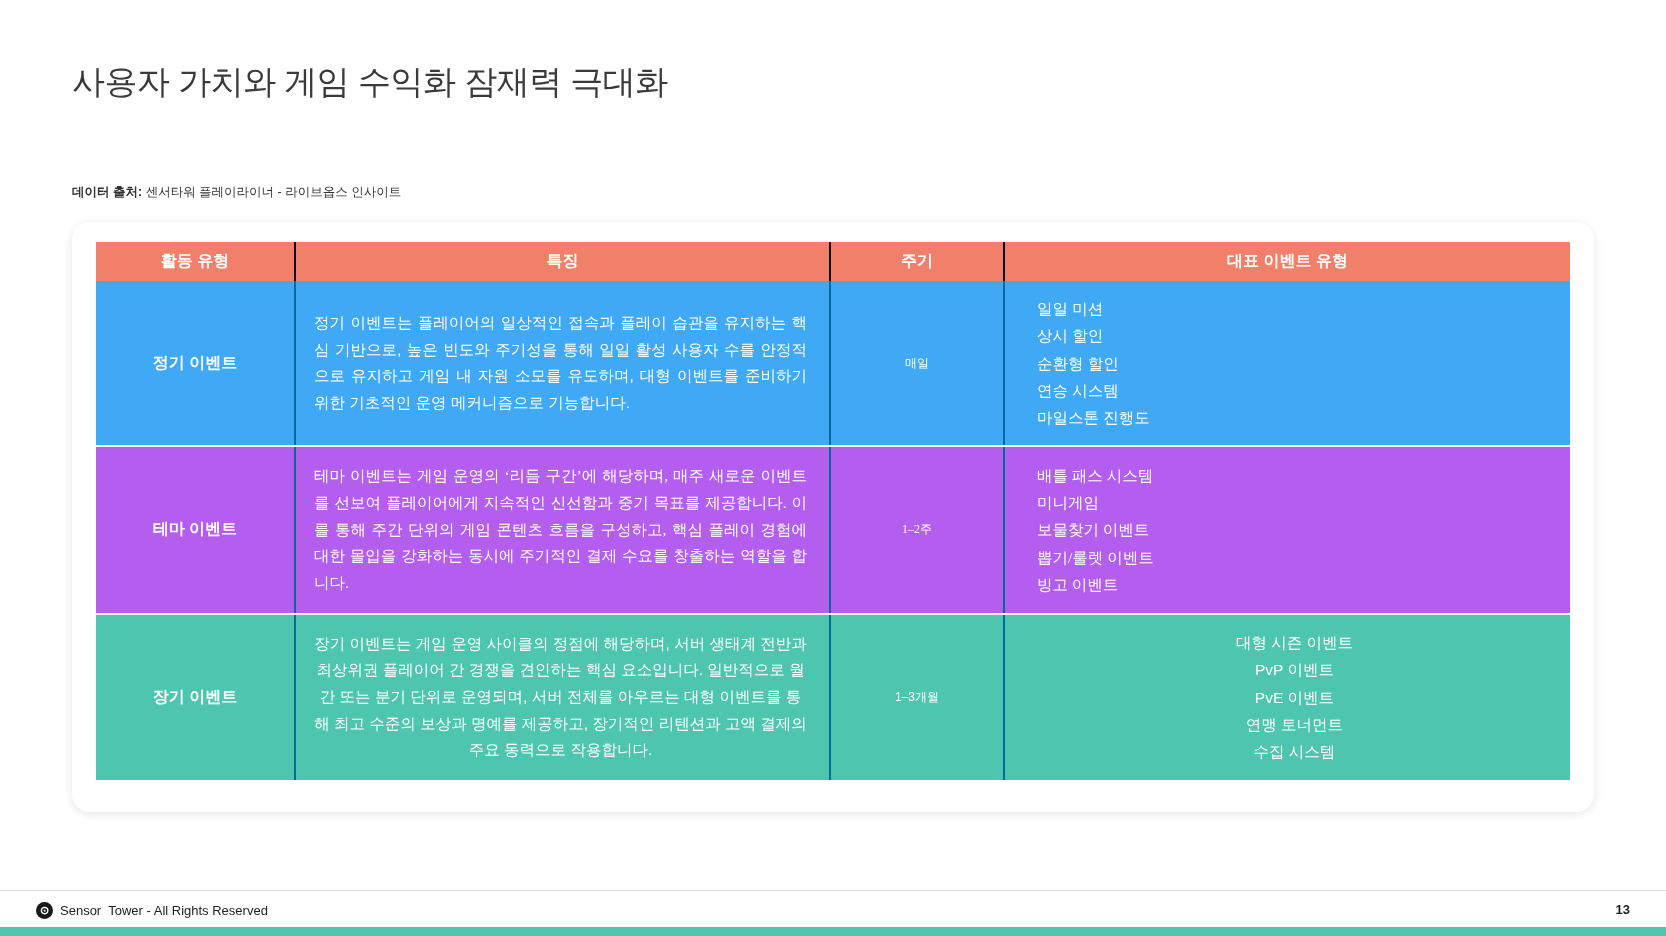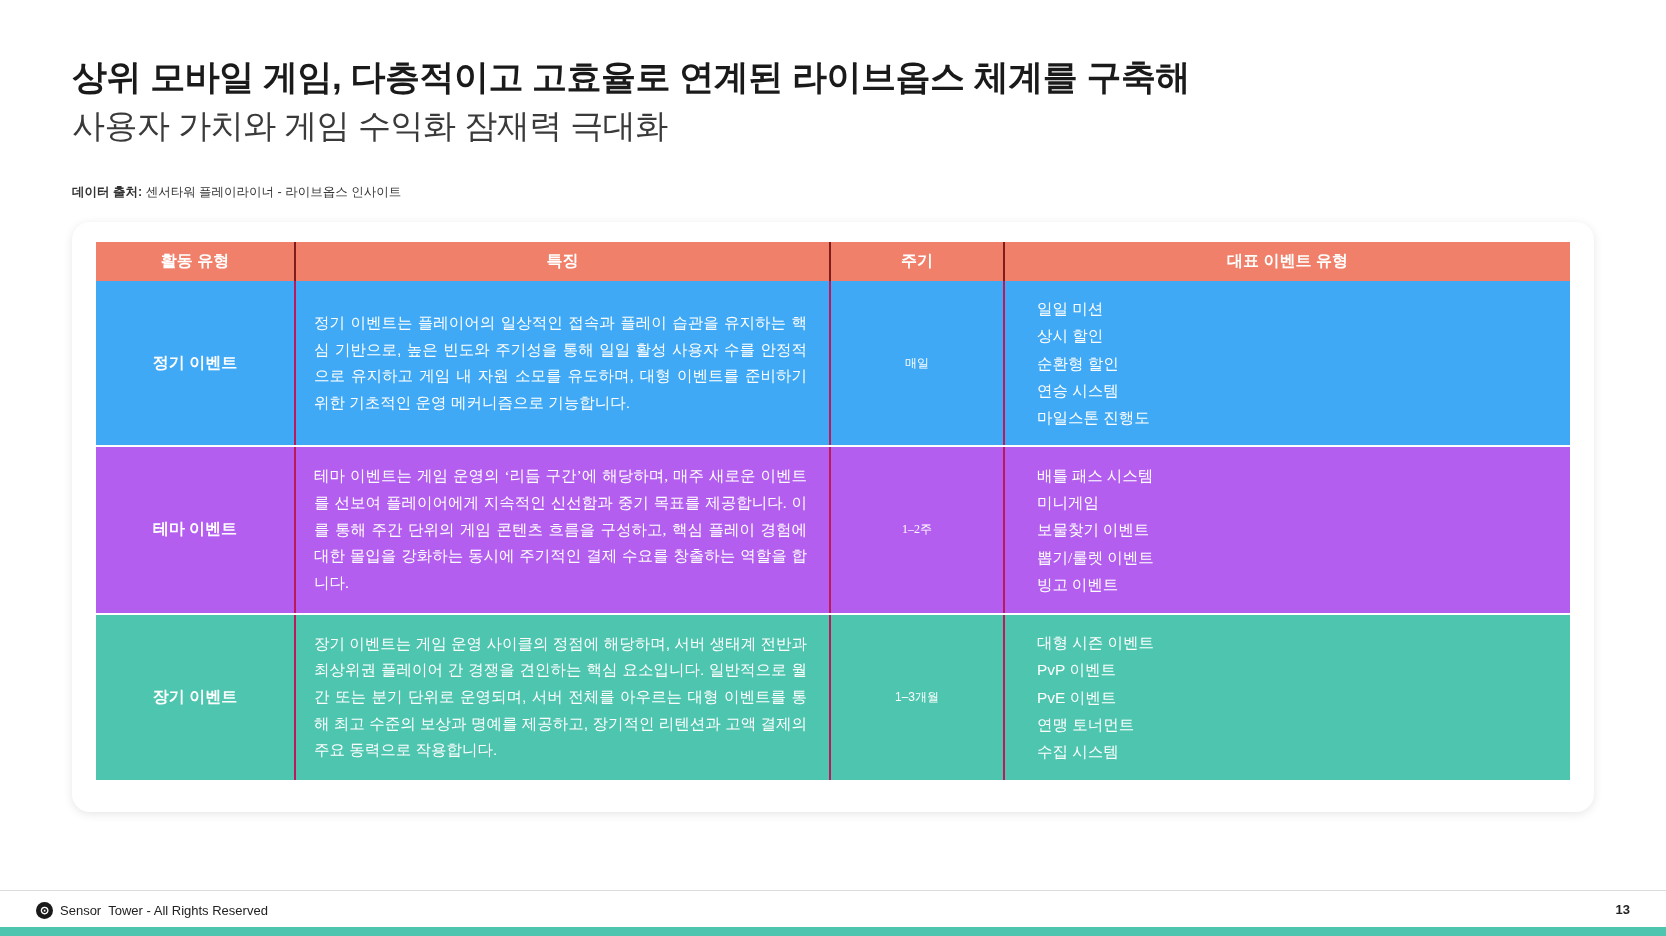--- a/index.html
+++ b/index.html
@@ -83,26 +83,26 @@
     position: relative;
     z-index: 2;
   }
   table.matrix th {
     background: #f0806a;
     color: #ffffff;
     font-size: 16px;
     font-weight: bold;
     padding: 9px 6px;
     text-align: center;
-    border-right: 2px solid #7f1d1d;
+    border-right: 2px solid #000000;
   }
   table.matrix th:last-child { border-right: none; }
   table.matrix td {
     vertical-align: middle;
-    border-right: 2px solid #be185d;
+    border-right: 2px solid #0369a1;
     border-bottom: 2px solid #ffffff;
   }
   table.matrix td:last-child { border-right: none; }
   tr:last-child td { border-bottom: none; }
 
   .col-type   { width: 13.5%; }
   .col-feat   { width: 36.3%; }
   .col-cycle  { width: 11.8%; }
   .col-events { width: 38.4%; }
 
@@ -127,21 +127,21 @@
   .cell-events {
     padding: 14px 18px 14px 32px;
     font-size: 15.5px;
     line-height: 1.76;
     color: #ffffff;
   }
   .cell-events div { white-space: nowrap; }
 
   .row-blue td   { background: #3fa9f5; }
   .row-purple td { background: #b45ef0; font-family: Liberation Serif, serif; }
-  .row-teal td   { background: #4ec5ae; }
+  .row-teal td   { background: #4ec5ae; text-align: center; }
 
   
   .footer-rule {
     position: absolute;
     left: 0;
     top: 890px;
     width: 1666px;
     height: 1px;
     background: #dcdcdc;
   }
@@ -185,21 +185,20 @@
     height: 9px;
     background: #4ec5ae;
   }
 </style>
 </head>
 <body>
 
 <div class="slide">
 
   <div class="title-block">
-    <div class="title-main">상위 모바일 게임, 다층적이고 고효율로 연계된 라이브옵스 체계를 구축해</div>
     <div class="title-sub">사용자 가치와 게임 수익화 잠재력 극대화</div>
   </div>
 
   <div class="source-line">
     <b>데이터 출처:</b>
     <span>센서타워 플레이라이너 - 라이브옵스 인사이트</span>
   </div>
 
   <div class="card">
     <div class="watermark">SensorTower</div>

